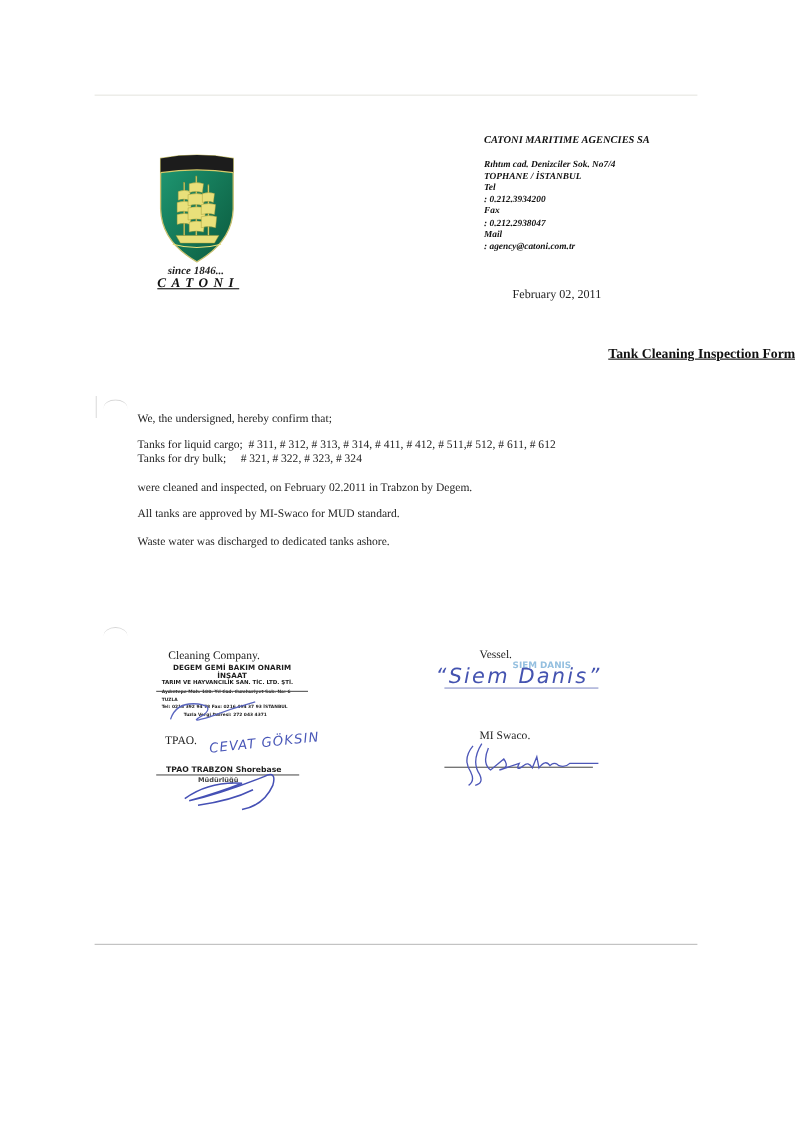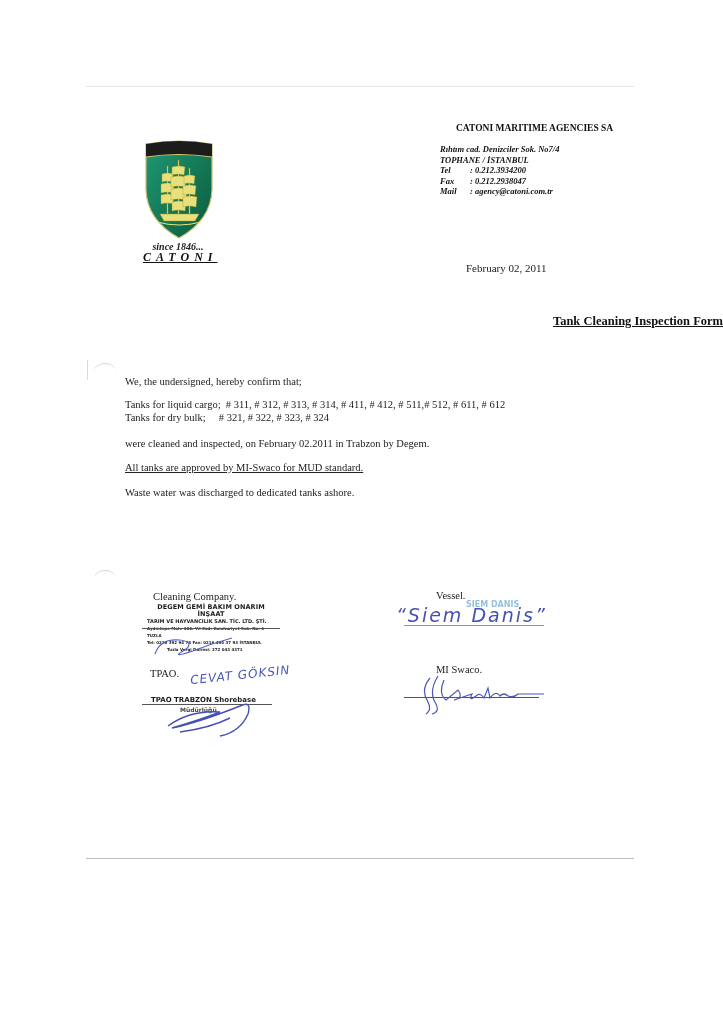--- a/index.html
+++ b/index.html
@@ -6,23 +6,23 @@
   body { width:723px; height:1024px; position:relative; overflow:hidden; font-family:"Liberation Serif", serif; color:#1a1a1a; }
   .rule-top { position:absolute; left:86px; top:86px; width:548px; height:1px; background:#e6e6e0; }
   .rule-bottom { position:absolute; left:86px; top:858px; width:548px; height:1px; background:#bdbdbd; }
   .punch { position:absolute; width:22px; height:16px; border-top:1.5px solid #d6d6d6; border-radius:50% 50% 0 0; }
   .punch-tick { position:absolute; width:1px; height:20px; background:#dcdcdc; }
 
   .logo { position:absolute; left:143px; top:140px; width:72px; height:100px; }
   .since { position:absolute; left:148px; top:241px; width:60px; text-align:center; font-size:10px; font-style:italic; font-weight:bold; color:#222; }
   .catoni { position:absolute; left:143px; top:250px; width:76px; text-align:left; font-size:12px; font-style:italic; font-weight:bold; letter-spacing:5px; text-decoration:underline; color:#111; }
 
-  .company { position:absolute; left:456px; top:123px; font-size:9.5px; font-weight:bold; color:#111; }
+  .company { position:absolute; left:440px; top:123px; font-size:9.5px; font-style:italic; font-weight:bold; color:#111; }
   .addr { position:absolute; left:440px; top:144px; font-size:8.5px; font-style:italic; font-weight:bold; line-height:10.5px; color:#111; }
-  .addr .row { display:flex; }
+  .addr .row { display:flex;flex-direction:column; }
   .addr .lbl { width:30px; }
 
   .date { position:absolute; left:466px; top:262px; font-size:11px; color:#222; }
   .title { position:absolute; left:0; width:723px; top:314px; text-align:right; font-size:12.5px; font-weight:bold; text-decoration:underline; color:#111; }
 
   .p { position:absolute; left:125px; font-size:10.5px; color:#222; white-space:nowrap; }
 
   .sig-label { position:absolute; font-size:10.5px; color:#222; }
   .stamp { position:absolute; left:147px; top:604px; width:128px; font-family:"DejaVu Sans", sans-serif; font-weight:bold; color:#1d1d1d; line-height:7px; }
   .stamp .s1 { font-size:6.5px; letter-spacing:0.1px;text-align:center; }
@@ -99,21 +99,21 @@
 <div class="p" style="top:376px;">We, the undersigned, hereby confirm that;</div>
 <div class="p" style="top:399px;">
   <span>Tanks for liquid cargo;</span>&nbsp;
   <span># 311, # 312, # 313, # 314, # 411, # 412, # 511,# 512, # 611, # 612</span>
 </div>
 <div class="p" style="top:412px;">
   <span>Tanks for dry bulk;</span>&nbsp;&nbsp;&nbsp;&nbsp;
   <span># 321, # 322, # 323, # 324</span>
 </div>
 <div class="p" style="top:438px;">were cleaned and inspected, on February 02.2011 in Trabzon by Degem.</div>
-<div class="p" style="top:462px;text-decoration:underline;">All tanks are approved by MI-Swaco for MUD standard.</div>
+<div class="p" style="top:462px;">All tanks are approved by MI-Swaco for MUD standard.</div>
 <div class="p" style="top:487px;">Waste water was discharged to dedicated tanks ashore.</div>
 
 <div class="sig-label" style="left:153px; top:591px;">Cleaning Company.</div>
 <div class="stamp">
   <div class="s1">DEGEM GEMİ BAKIM ONARIM İNŞAAT</div>
   <div class="s2">TARIM VE HAYVANCILIK SAN. TİC. LTD. ŞTİ.</div>
   <div class="s3">Aydıntepe Mah. 100. Yıl Cad. Cumhuriyet Sok. No: 6 TUZLA</div>
   <div class="s3">Tel: 0216 392 94 78 Fax: 0216 494 37 93 İSTANBUL</div>
   <div class="s3" style="padding-left:20px;">Tuzla Vergi Dairesi: 272 043 4371</div>
 </div>

